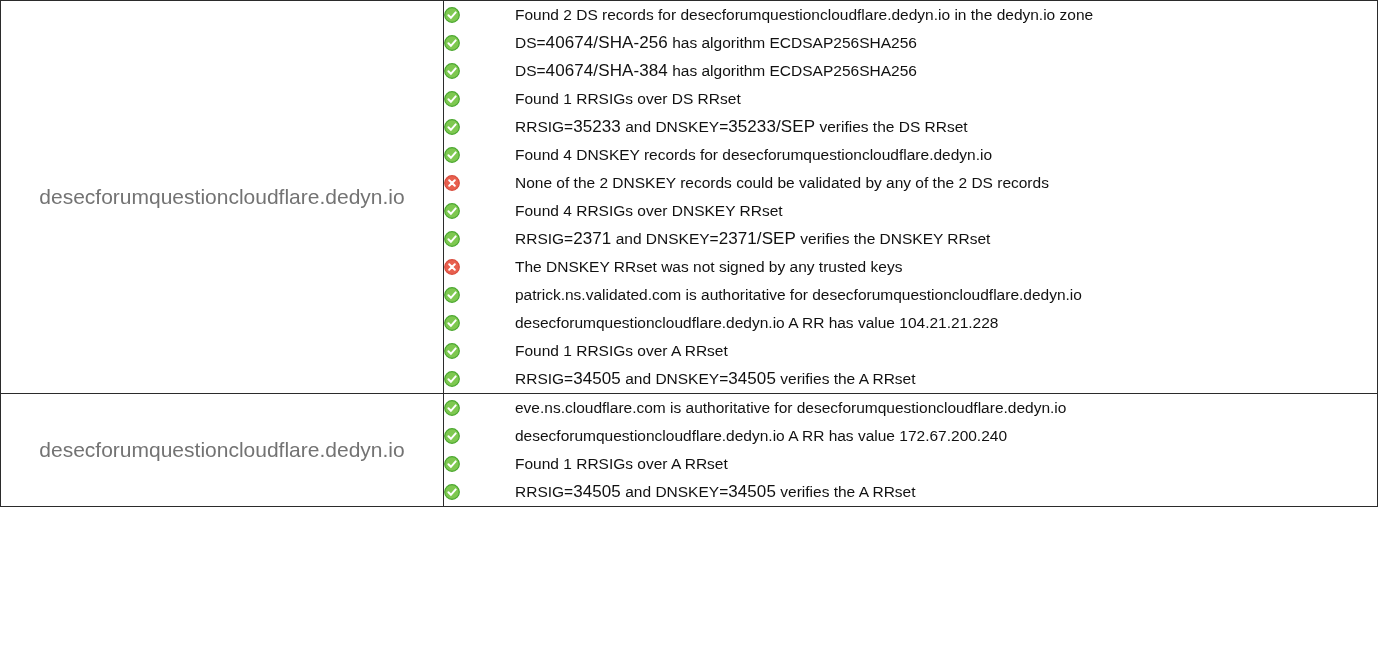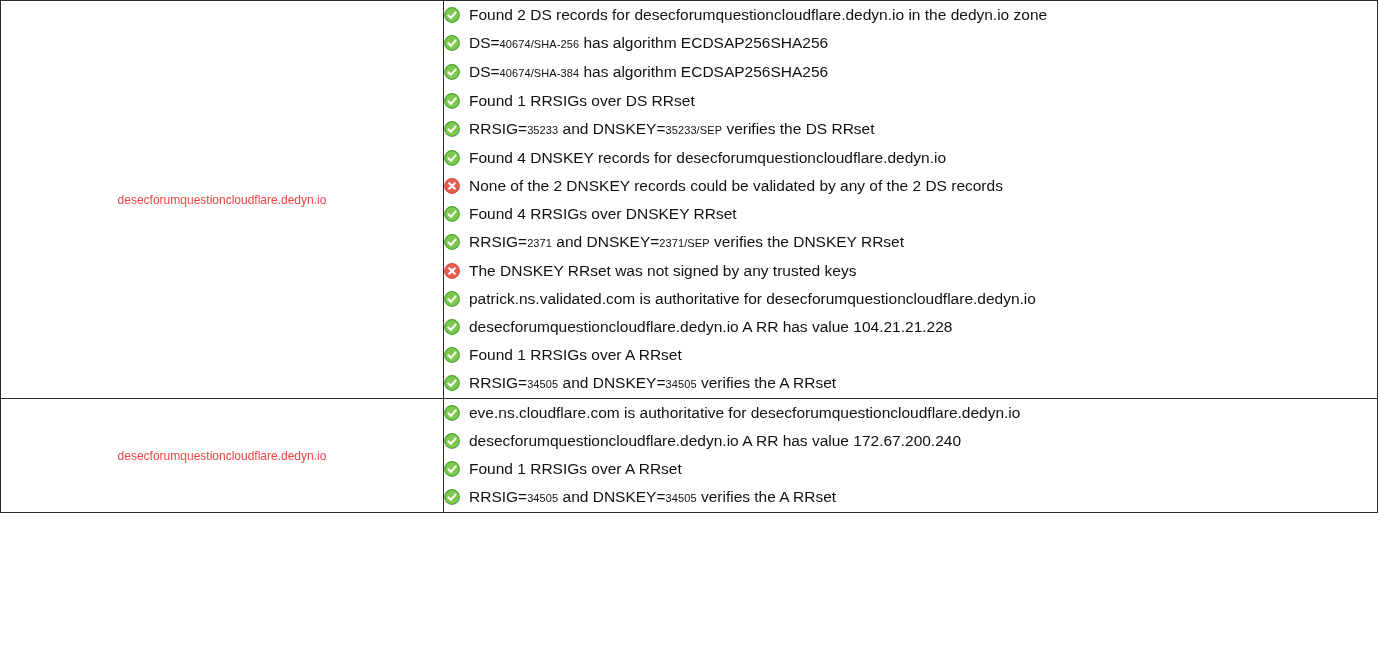--- a/index.html
+++ b/index.html
@@ -21,59 +21,60 @@
     table-layout: fixed;
   }
   .dnssec-table td {
     border: 1px solid #2b2b2b;
     vertical-align: middle;
     padding: 0;
   }
   .zone-cell {
     width: 442px;
     text-align: center;
-    font-size: 12px;
-    color: #ef4444;
+    font-size: 21px;
+    color: #737373;
     padding: 6px 10px;
   }
   .results-cell {
     padding: 10px 8px 10px 14px;
   }
   ul.result-list {
     list-style: none;
     margin: 0;
     padding: 0;
   }
   ul.result-list li {
     display: flex;
     align-items: flex-start;
     font-size: 15.5px;
     line-height: 18px;
     padding: 5px 0 5px 0;
     white-space: nowrap;
+    gap: 46px;
   }
   .status-icon {
     flex: 0 0 auto;
     width: 16px;
     height: 16px;
     margin-right: 9px;
     margin-top: 1px;
     border-radius: 50%;
     position: relative;
     display: inline-block;
   }
   .status-icon svg {
     display: block;
   }
   .msg {
     display: inline-block;
     color: #111111;
   }
   .msg .sm {
-    font-size: 11px;
+    font-size: 17px;
     letter-spacing: 0.1px;
   }
 </style>
 </head>
 <body>
 
 <table class="dnssec-table">
   <tbody id="tbody">
       <tr>
         <td class="zone-cell">desecforumquestioncloudflare.dedyn.io</td>

